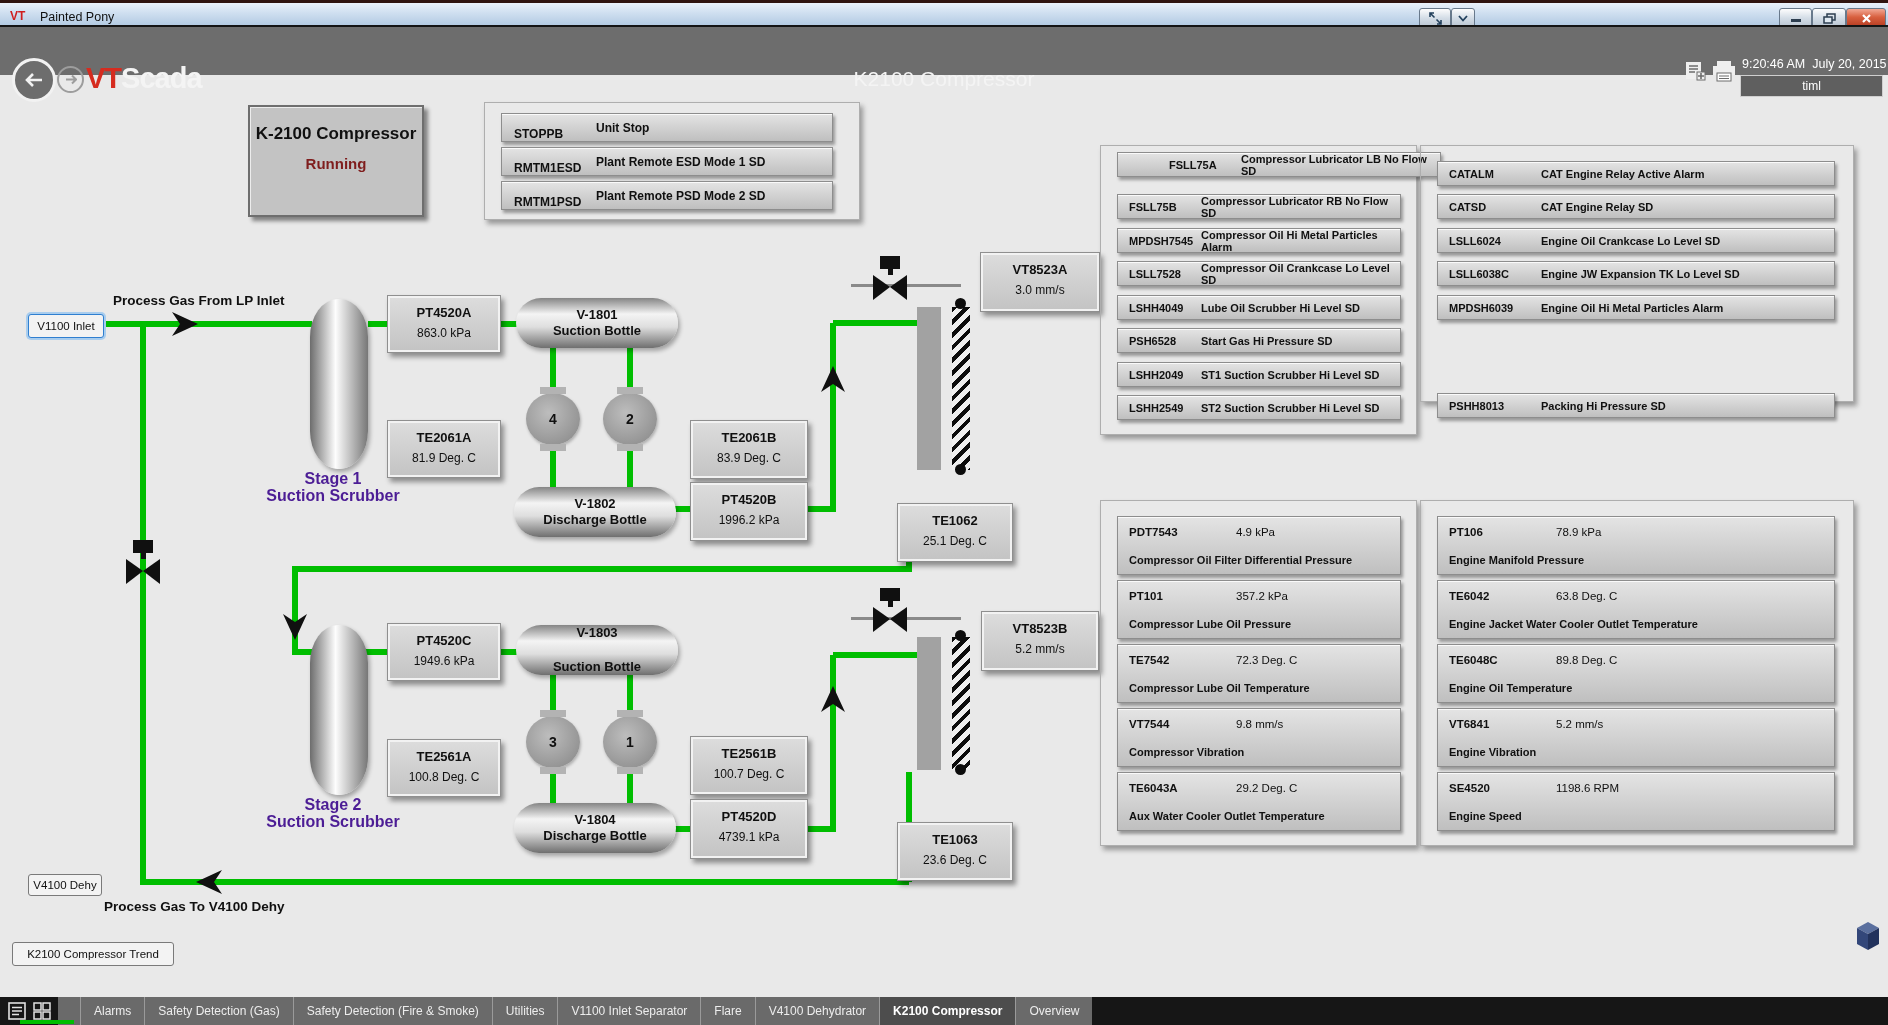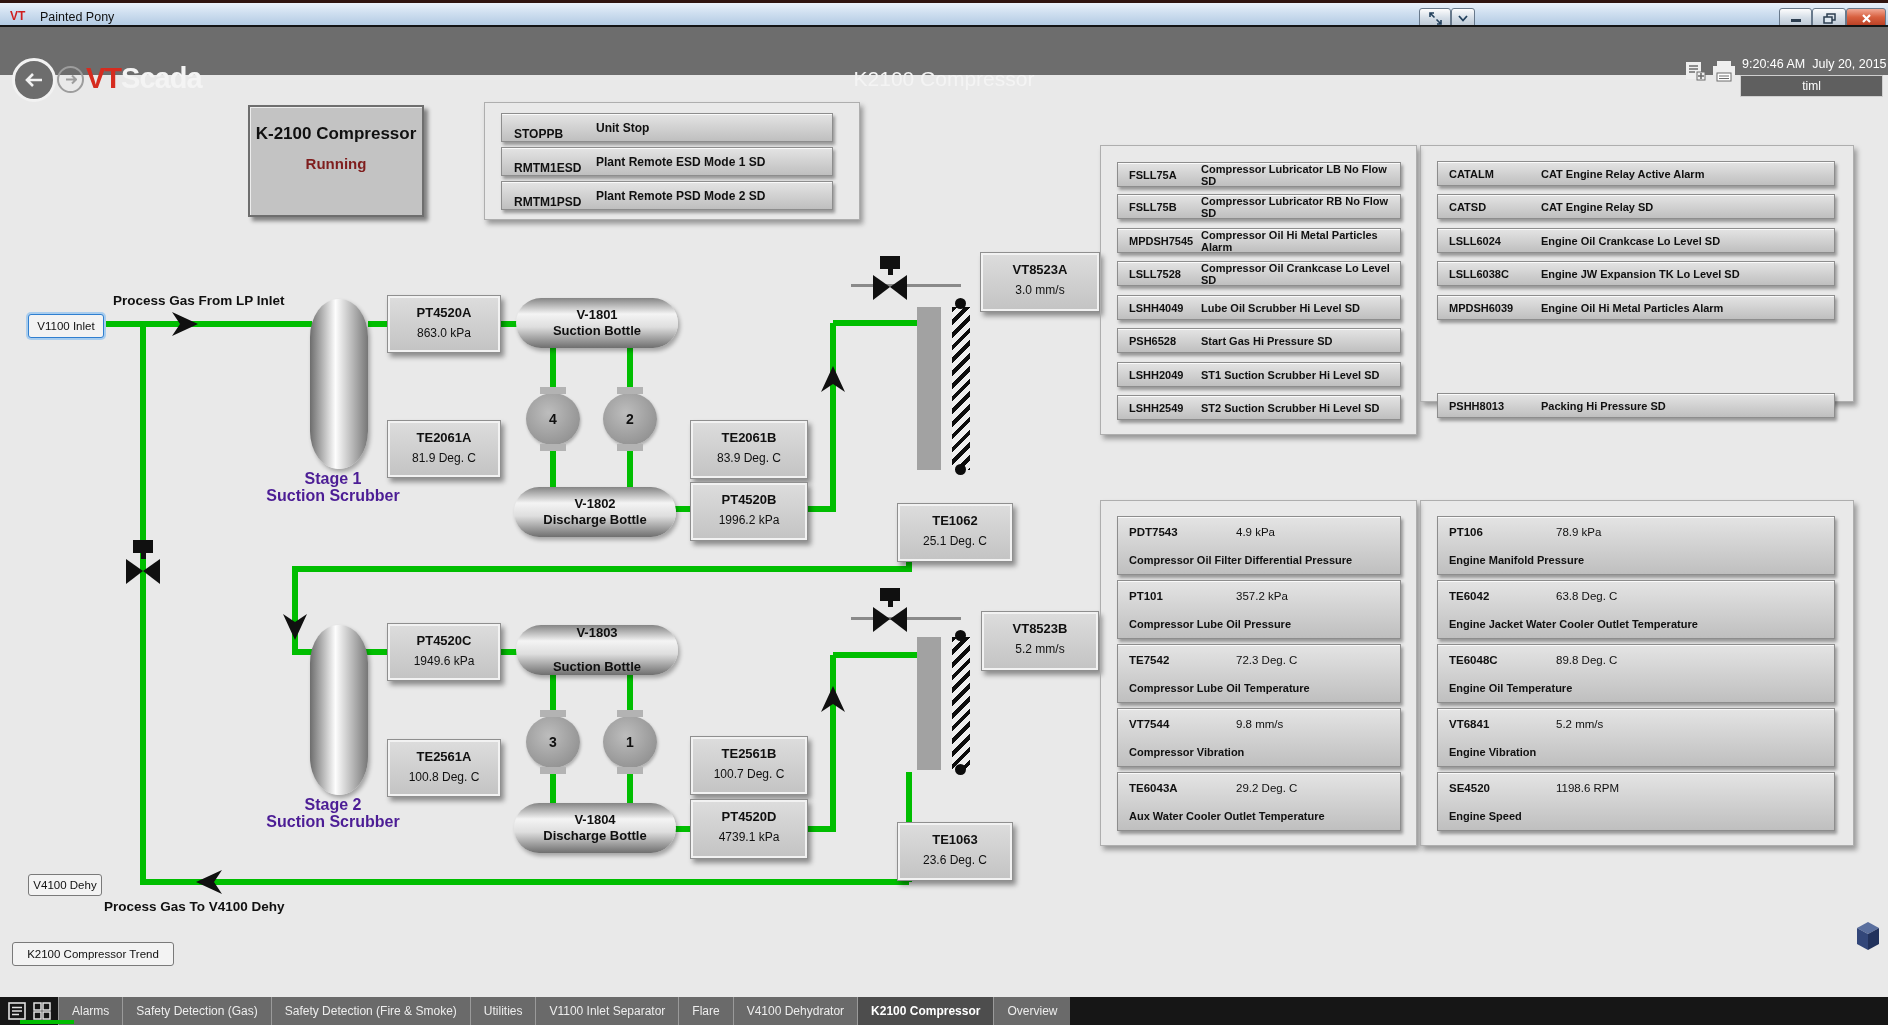--- a/index.html
+++ b/index.html
@@ -70,21 +70,21 @@
   .cyl::after{content:"";position:absolute;bottom:-6px;left:14px;width:26px;height:7px;background:#b3b3b3;}
   .comp-rect{position:absolute;width:24px;background:#a2a2a2;}
   .hatch{position:absolute;width:18px;background:repeating-linear-gradient(135deg,#0c0c0c 0 4px,#efefef 4px 9px);}
   .btn-plain{position:absolute;background:#f3f3f3;border:1px solid #7a7a7a;border-radius:3px;
     font-size:11.5px;color:#101010;display:flex;align-items:center;justify-content:center;}
   .btn-selected{border:1px solid #2f7fd0;box-shadow:0 0 0 2px #a9cdee;}
   .flow-label{position:absolute;font-size:13.5px;font-weight:bold;color:#101010;white-space:nowrap;}
 
   
   .navbar{position:absolute;left:0;top:997px;width:1888px;height:28px;background:#161616;}
-  .navstrip{position:absolute;left:58px;top:0;height:28px;display:inline-flex;background:#6a6a6a;}
+  .navstrip{position:absolute;left:58px;top:0;height:28px;display:inline-flex;background:#6a6a6a;padding-left:22px;}
   .navitem{padding:0 13px;line-height:28px;font-size:12px;color:#ededed;border-left:1px solid #9a9a9a;white-space:nowrap;cursor:default;}
   .navitem.active{background:#4d4d4d;color:#fff;font-weight:bold;}
   .navicon{position:absolute;top:5px;width:18px;height:18px;}
   .green-underline{position:absolute;left:20px;top:1020px;width:54px;height:4px;background:#00be00;}
 </style>
 </head>
 <body>
 
 <div id="root">
 
@@ -339,21 +339,21 @@
     <div class="val">23.6 Deg. C</div>
   </div>
 
   <div class="flow-label" style="left:113px;top:293px;">Process Gas From LP Inlet</div>
   <div class="flow-label" style="left:104px;top:899px;">Process Gas To V4100 Dehy</div>
   <div class="btn-plain btn-selected" style="left:28px;top:314px;width:74px;height:22px;">V1100 Inlet</div>
   <div class="btn-plain" style="left:28px;top:874px;width:72px;height:20px;">V4100 Dehy</div>
   <div class="btn-plain" style="left:12px;top:942px;width:160px;height:22px;">K2100 Compressor Trend</div>
 
   <div class="group" style="left:1100px;top:145px;width:315px;height:288px;">
-    <div class="bar3d abtn" style="left:16px;top:16px;width:282px;">
+    <div class="bar3d abtn" style="left:16px;top:6px;width:282px;padding-left:40px;">
         <span class="atag1">FSLL75A</span>
         <span>Compressor Lubricator LB No Flow SD</span>
       </div>
     <div class="bar3d abtn" style="left:16px;top:48px;width:282px;">
         <span class="atag1">FSLL75B</span>
         <span>Compressor Lubricator RB No Flow SD</span>
       </div>
     <div class="bar3d abtn" style="left:16px;top:82px;width:282px;">
         <span class="atag1">MPDSH7545</span>
         <span>Compressor Oil Hi Metal Particles Alarm</span>

